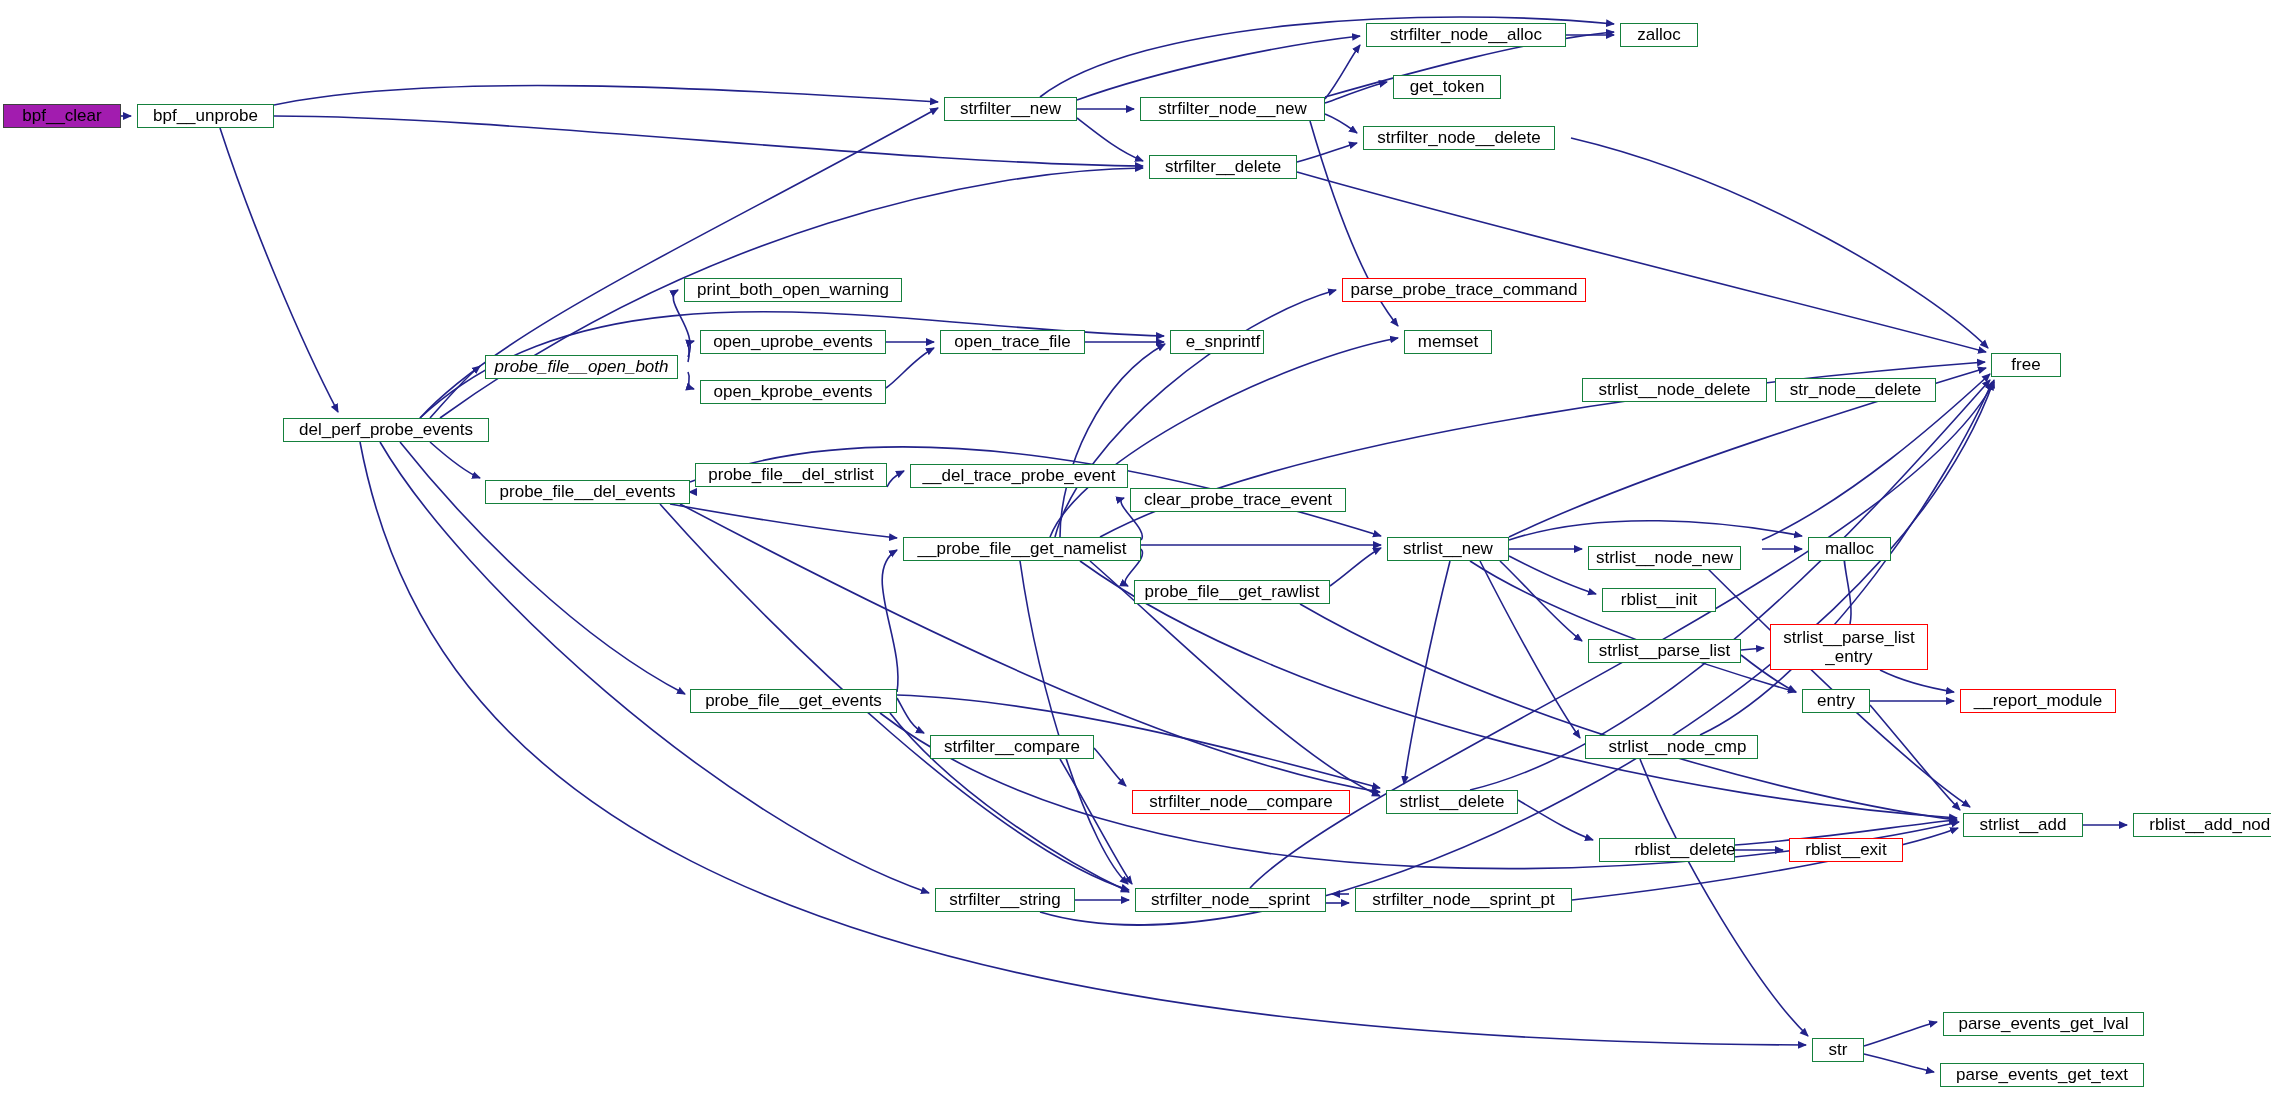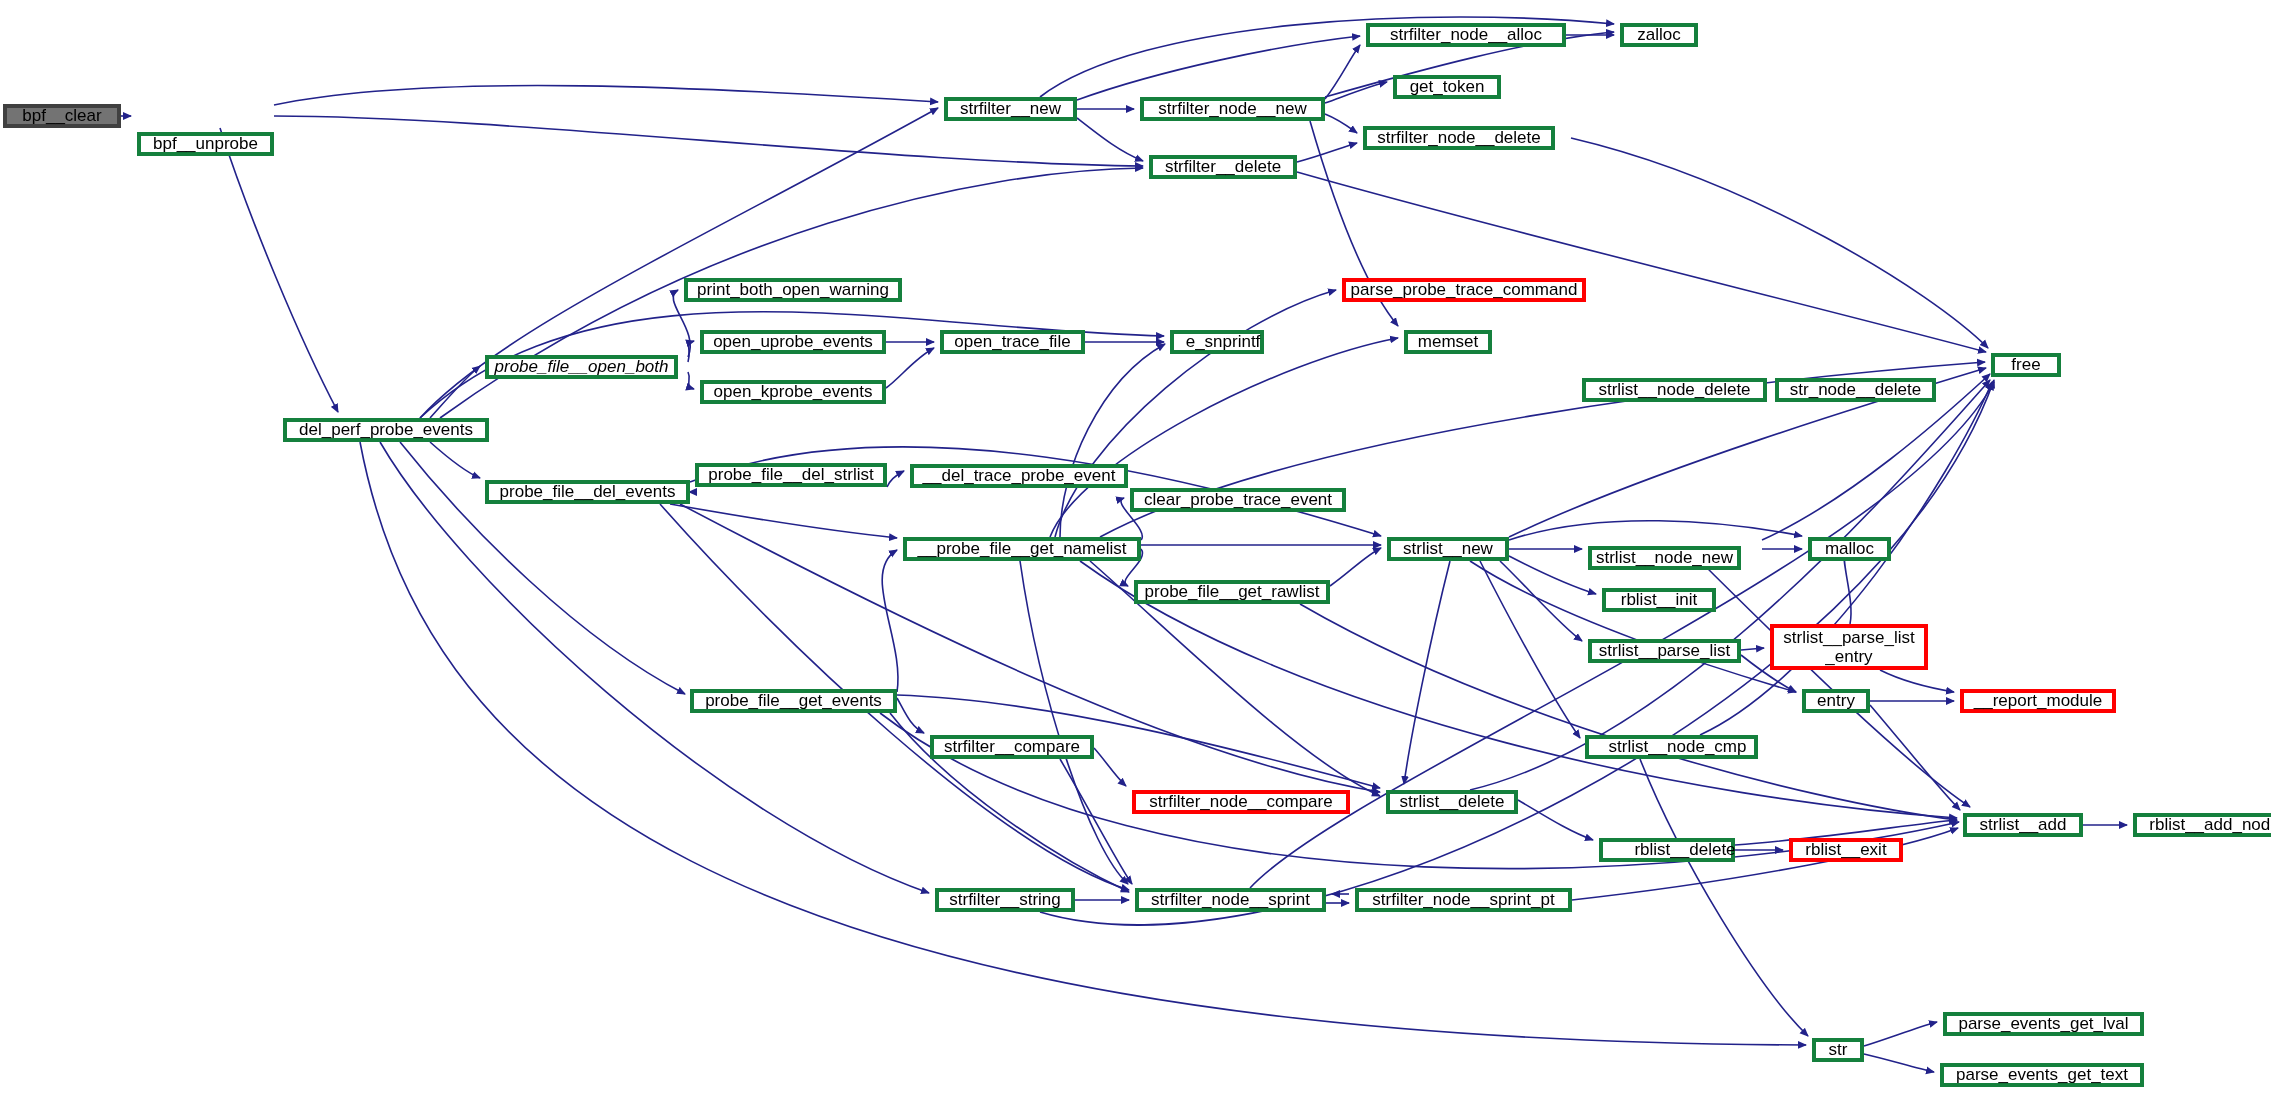--- a/index.html
+++ b/index.html
@@ -1,24 +1,24 @@
 <!DOCTYPE html>
 <html><head>
 <meta charset="utf-8">
 <title>Call graph</title>
 <style>
   html,body{margin:0;padding:0;background:#ffffff;}
   #canvas{position:relative;width:2271px;height:1096px;background:#ffffff;
           font-family:"Liberation Sans","DejaVu Sans",sans-serif;}
   svg.edges{position:absolute;left:0;top:0;width:2271px;height:1096px;overflow:visible;}
-  .node{position:absolute;box-sizing:border-box;border:4px solid #15803d;
+  .node{position:absolute;box-sizing:border-box;border:1px solid #15803d;
         background:#ffffff;color:#000000;display:flex;align-items:center;
         justify-content:center;text-align:center;line-height:1.05;
         font-size:17px;white-space:pre;z-index:5;}
-  .node.root{background:#737373;border-color:#404040;}
+  .node.root{background:#a21caf;border-color:#404040;}
   .node.red{border-color:#ff0000;}
   .node.two{line-height:1.12;}
 </style>
 </head>
 <body>
 
 <div id="canvas">
   <svg class="edges" viewBox="0 0 2271 1096" xmlns="http://www.w3.org/2000/svg">
     <defs>
       <marker id="ah" markerWidth="9" markerHeight="9" refX="8" refY="4.5" orient="auto" markerUnits="userSpaceOnUse">
@@ -111,21 +111,21 @@
         <path d="M1326,903 L1349,903" marker-end="url(#ah)"></path>
         <path d="M1349,894 L1332,894" marker-end="url(#ah)"></path>
         <path d="M1250,888 C1350,780 1900,560 1994,382" marker-end="url(#ah)"></path>
         <path d="M1572,900 C1750,880 1900,850 1958,828" marker-end="url(#ah)"></path>
         <path d="M1864,1046 C1890,1038 1915,1028 1937,1022" marker-end="url(#ah)"></path>
         <path d="M1864,1054 C1890,1060 1915,1068 1934,1072" marker-end="url(#ah)"></path>
       </g>
   </svg>
   <div id="node-layer">
       <div class="node root" style="left: 3px; top: 104px; width: 118px; height: 24px;">bpf__clear</div>
-      <div class="node" style="left: 137px; top: 104px; width: 137px; height: 24px; margin-top: 28px;">bpf__unprobe</div>
+      <div class="node" style="left: 137px; top: 104px; width: 137px; height: 24px;">bpf__unprobe</div>
       <div class="node" style="left: 944px; top: 97px; width: 133px; height: 24px;">strfilter__new</div>
       <div class="node" style="left: 1140px; top: 97px; width: 185px; height: 24px;">strfilter_node__new</div>
       <div class="node" style="left: 1149px; top: 155px; width: 148px; height: 24px;">strfilter__delete</div>
       <div class="node" style="left: 1366px; top: 23px; width: 200px; height: 24px;">strfilter_node__alloc</div>
       <div class="node" style="left: 1393px; top: 75px; width: 108px; height: 24px;">get_token</div>
       <div class="node" style="left: 1363px; top: 126px; width: 192px; height: 24px; text-align: right;">strfilter_node__delete</div>
       <div class="node" style="left: 1620px; top: 23px; width: 78px; height: 24px;">zalloc</div>
       <div class="node" style="left: 1991px; top: 353px; width: 70px; height: 24px;">free</div>
       <div class="node" style="left: 283px; top: 418px; width: 206px; height: 24px;">del_perf_probe_events</div>
       <div class="node" style="left: 485px; top: 355px; width: 193px; height: 24px; font-style: italic;">probe_file__open_both</div>

